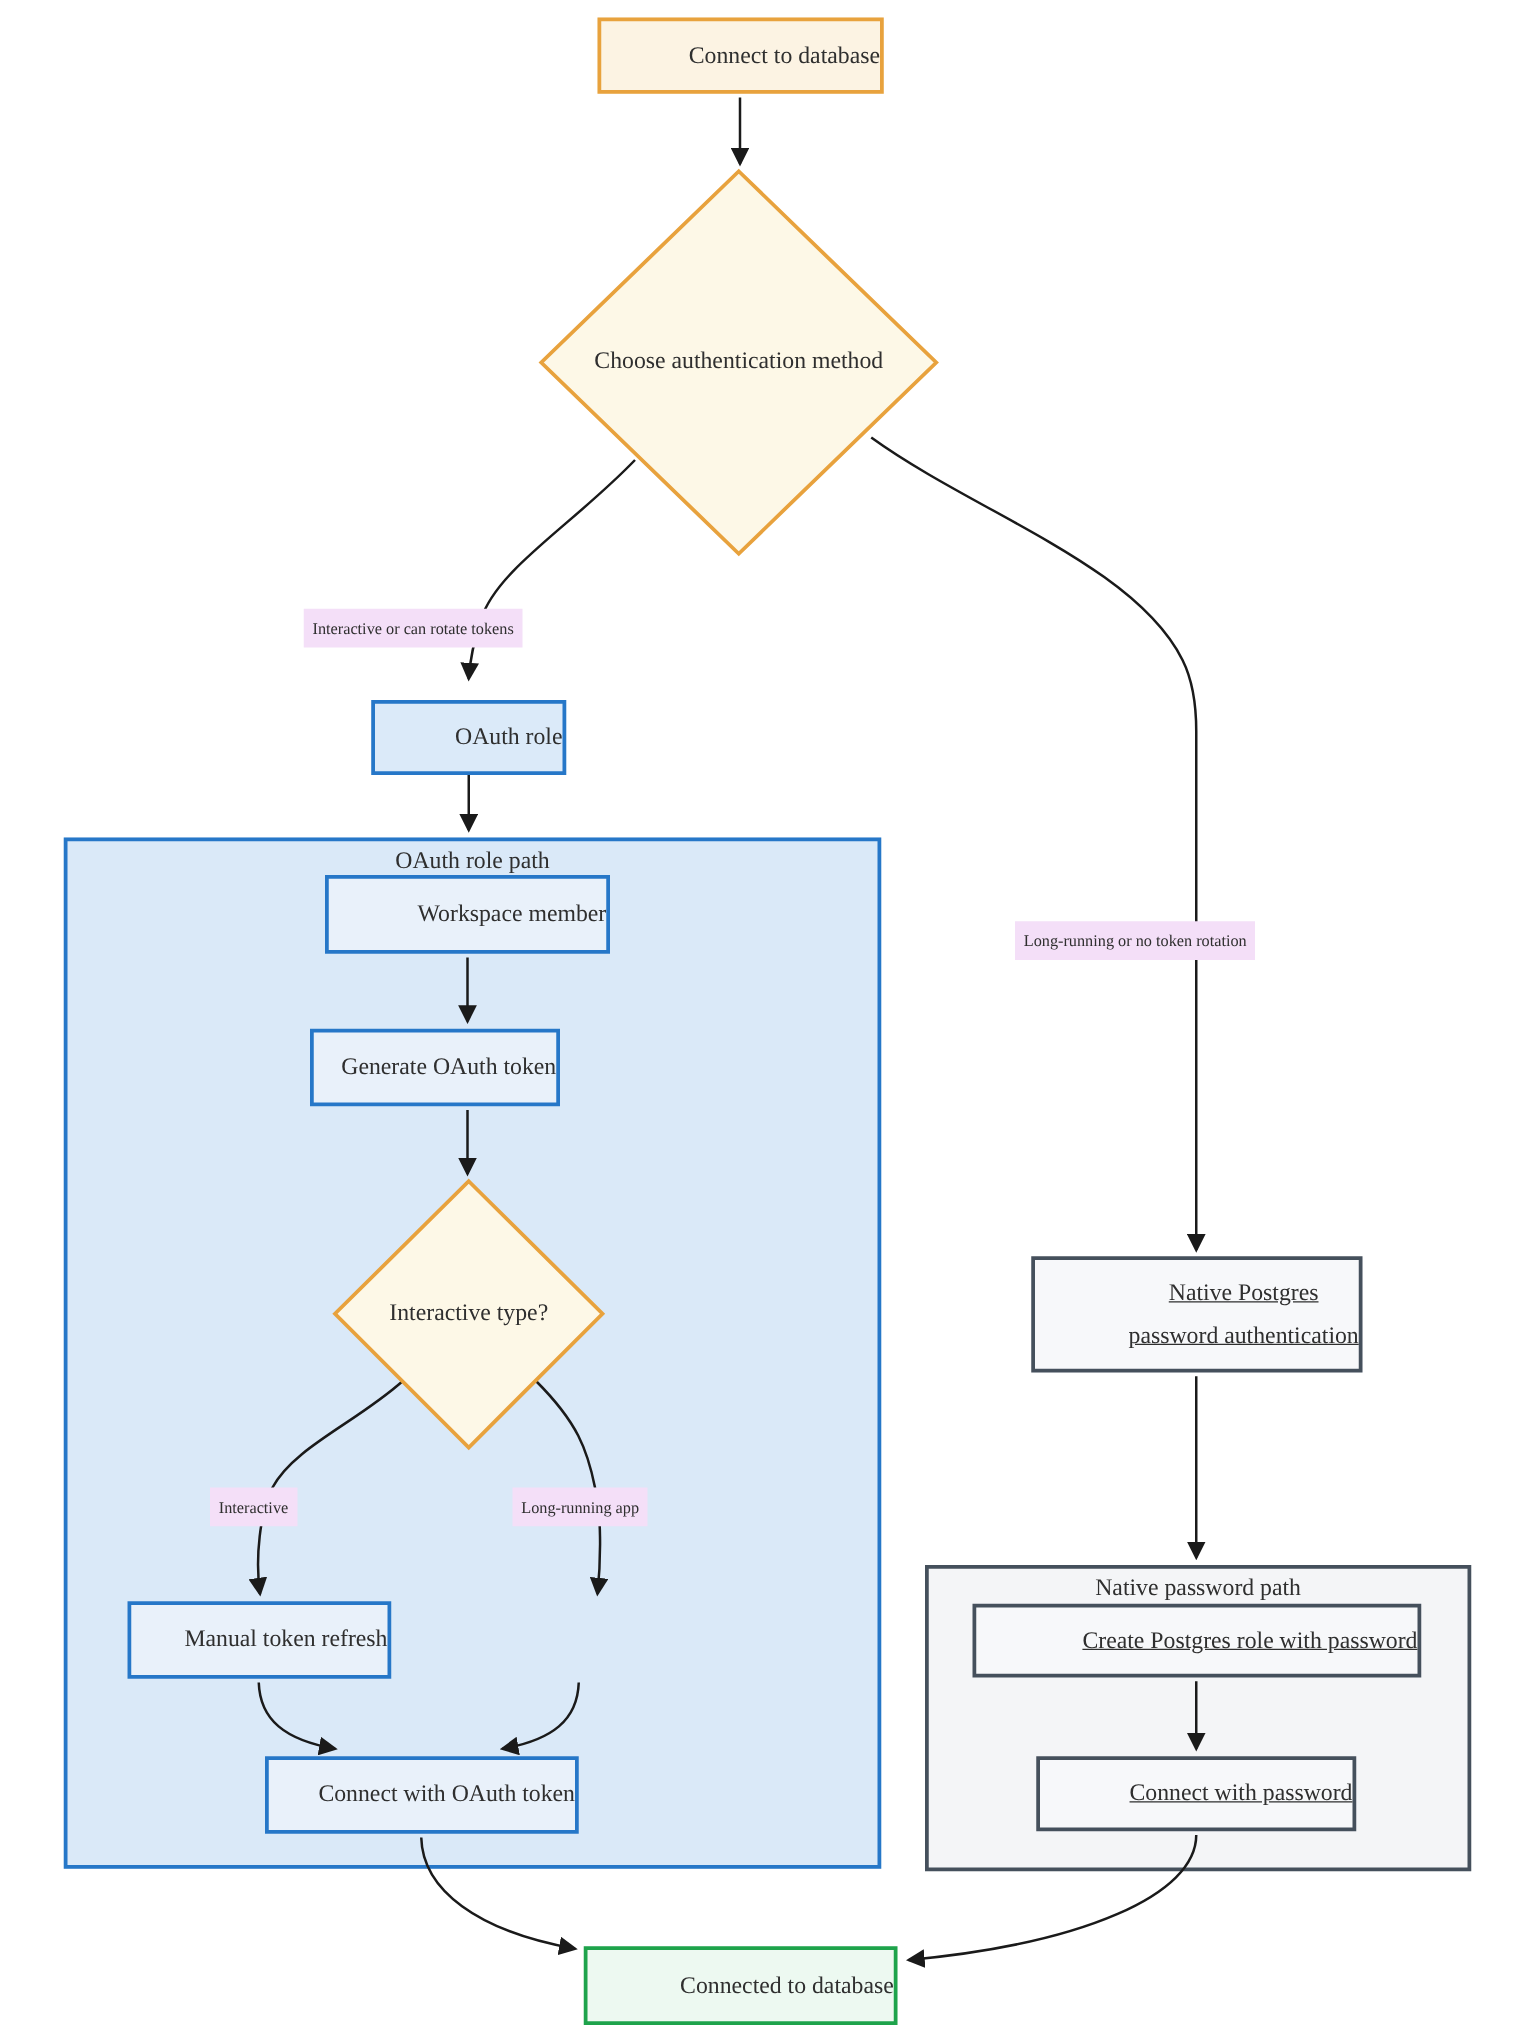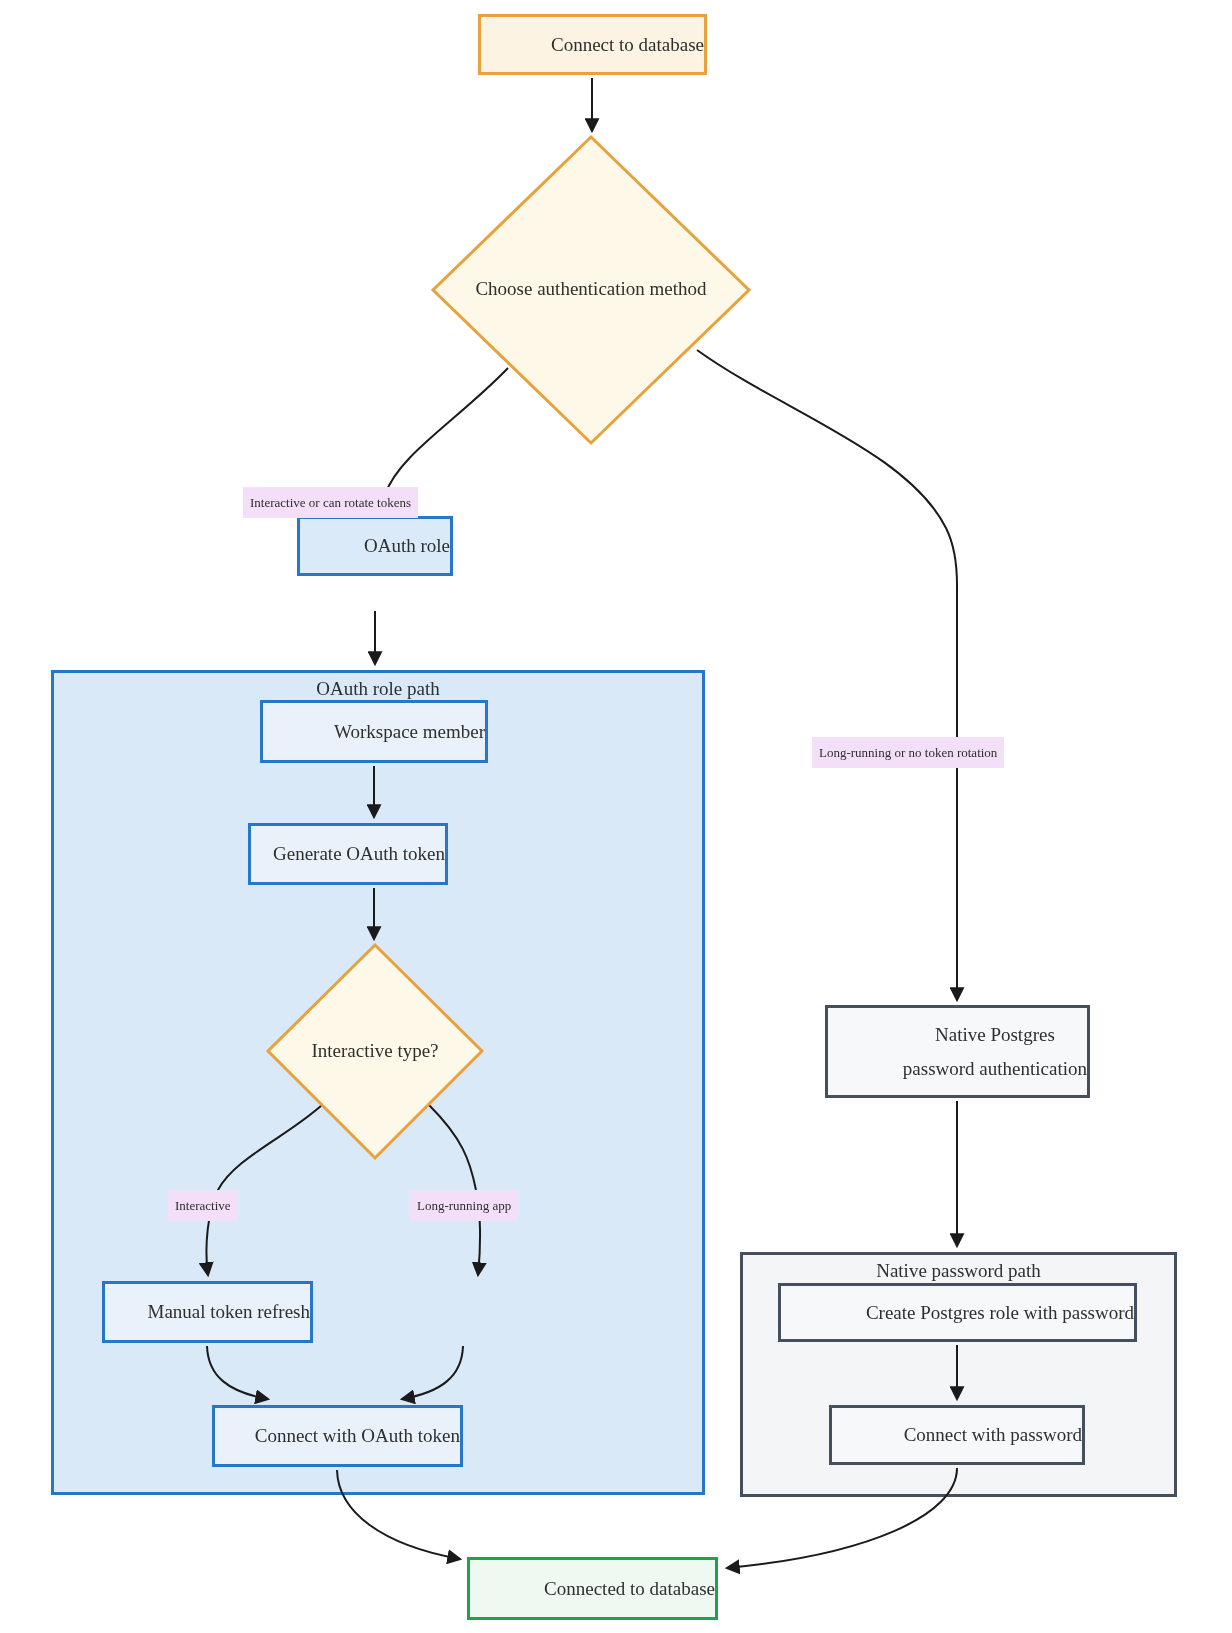--- a/index.html
+++ b/index.html
@@ -14,21 +14,21 @@
     font-family:"Liberation Serif","DejaVu Serif",serif;color:var(--text);
   }
   .node{
     position:absolute;box-sizing:border-box;border:3px solid;z-index:3;
     display:flex;align-items:center;justify-content:flex-end;text-align:center;
     font-size:19px;line-height:1.25;
   }
   .node.orange{border-color:var(--orange-border);background:var(--cream-fill);}
   .node.blue{border-color:var(--blue-border);background:var(--blue-fill);}
   .node.blue-inner{border-color:var(--blue-border);background:var(--blue-inner-fill);}
-  .node.gray{border-color:var(--gray-border);background:var(--gray-inner-fill);}
+  .node.gray{border-color:var(--gray-border);background:var(--gray-inner-fill);text-decoration:underline;}
   .node.green{border-color:var(--green-border);background:var(--green-fill);}
   .container{position:absolute;box-sizing:border-box;border:3px solid;z-index:1;}
   .container.blue{border-color:var(--blue-border);background:var(--blue-container-fill);}
   .container.gray{border-color:var(--gray-border);background:var(--gray-container-fill);}
   .subgraph-title{
     position:absolute;top:5px;left:0;width:100%;text-align:center;
     font-size:19px;color:var(--text);
   }
   .edge-label{
     position:absolute;z-index:3;background:var(--pink-label-bg);
@@ -80,21 +80,21 @@
     <polygon class="diamond-shape" points="591,137 749,290 591,443 433,290"></polygon>
     <polygon class="diamond-shape" points="375,945 482,1051 375,1158 268,1051"></polygon>
   </svg>
 
   <div class="node orange" style="left:478px;top:14px;width:229px;height:61px;">
     <span>Connect to database</span>
   </div>
 
   <div class="diamond-label" style="left:441px;top:278px;width:300px;">Choose authentication method</div>
 
-  <div class="node blue" style="left:297px;top:516px;width:156px;height:60px;">
+  <div class="node blue" style="left:297px;top:560px;width:156px;height:60px;">
     <span>OAuth role</span>
   </div>
 
   <div class="node blue-inner" style="left:260px;top:700px;width:228px;height:63px;">
     <span>Workspace member</span>
   </div>
 
   <div class="node blue-inner" style="left:248px;top:823px;width:200px;height:62px;">
     <span>Generate OAuth token</span>
   </div>

